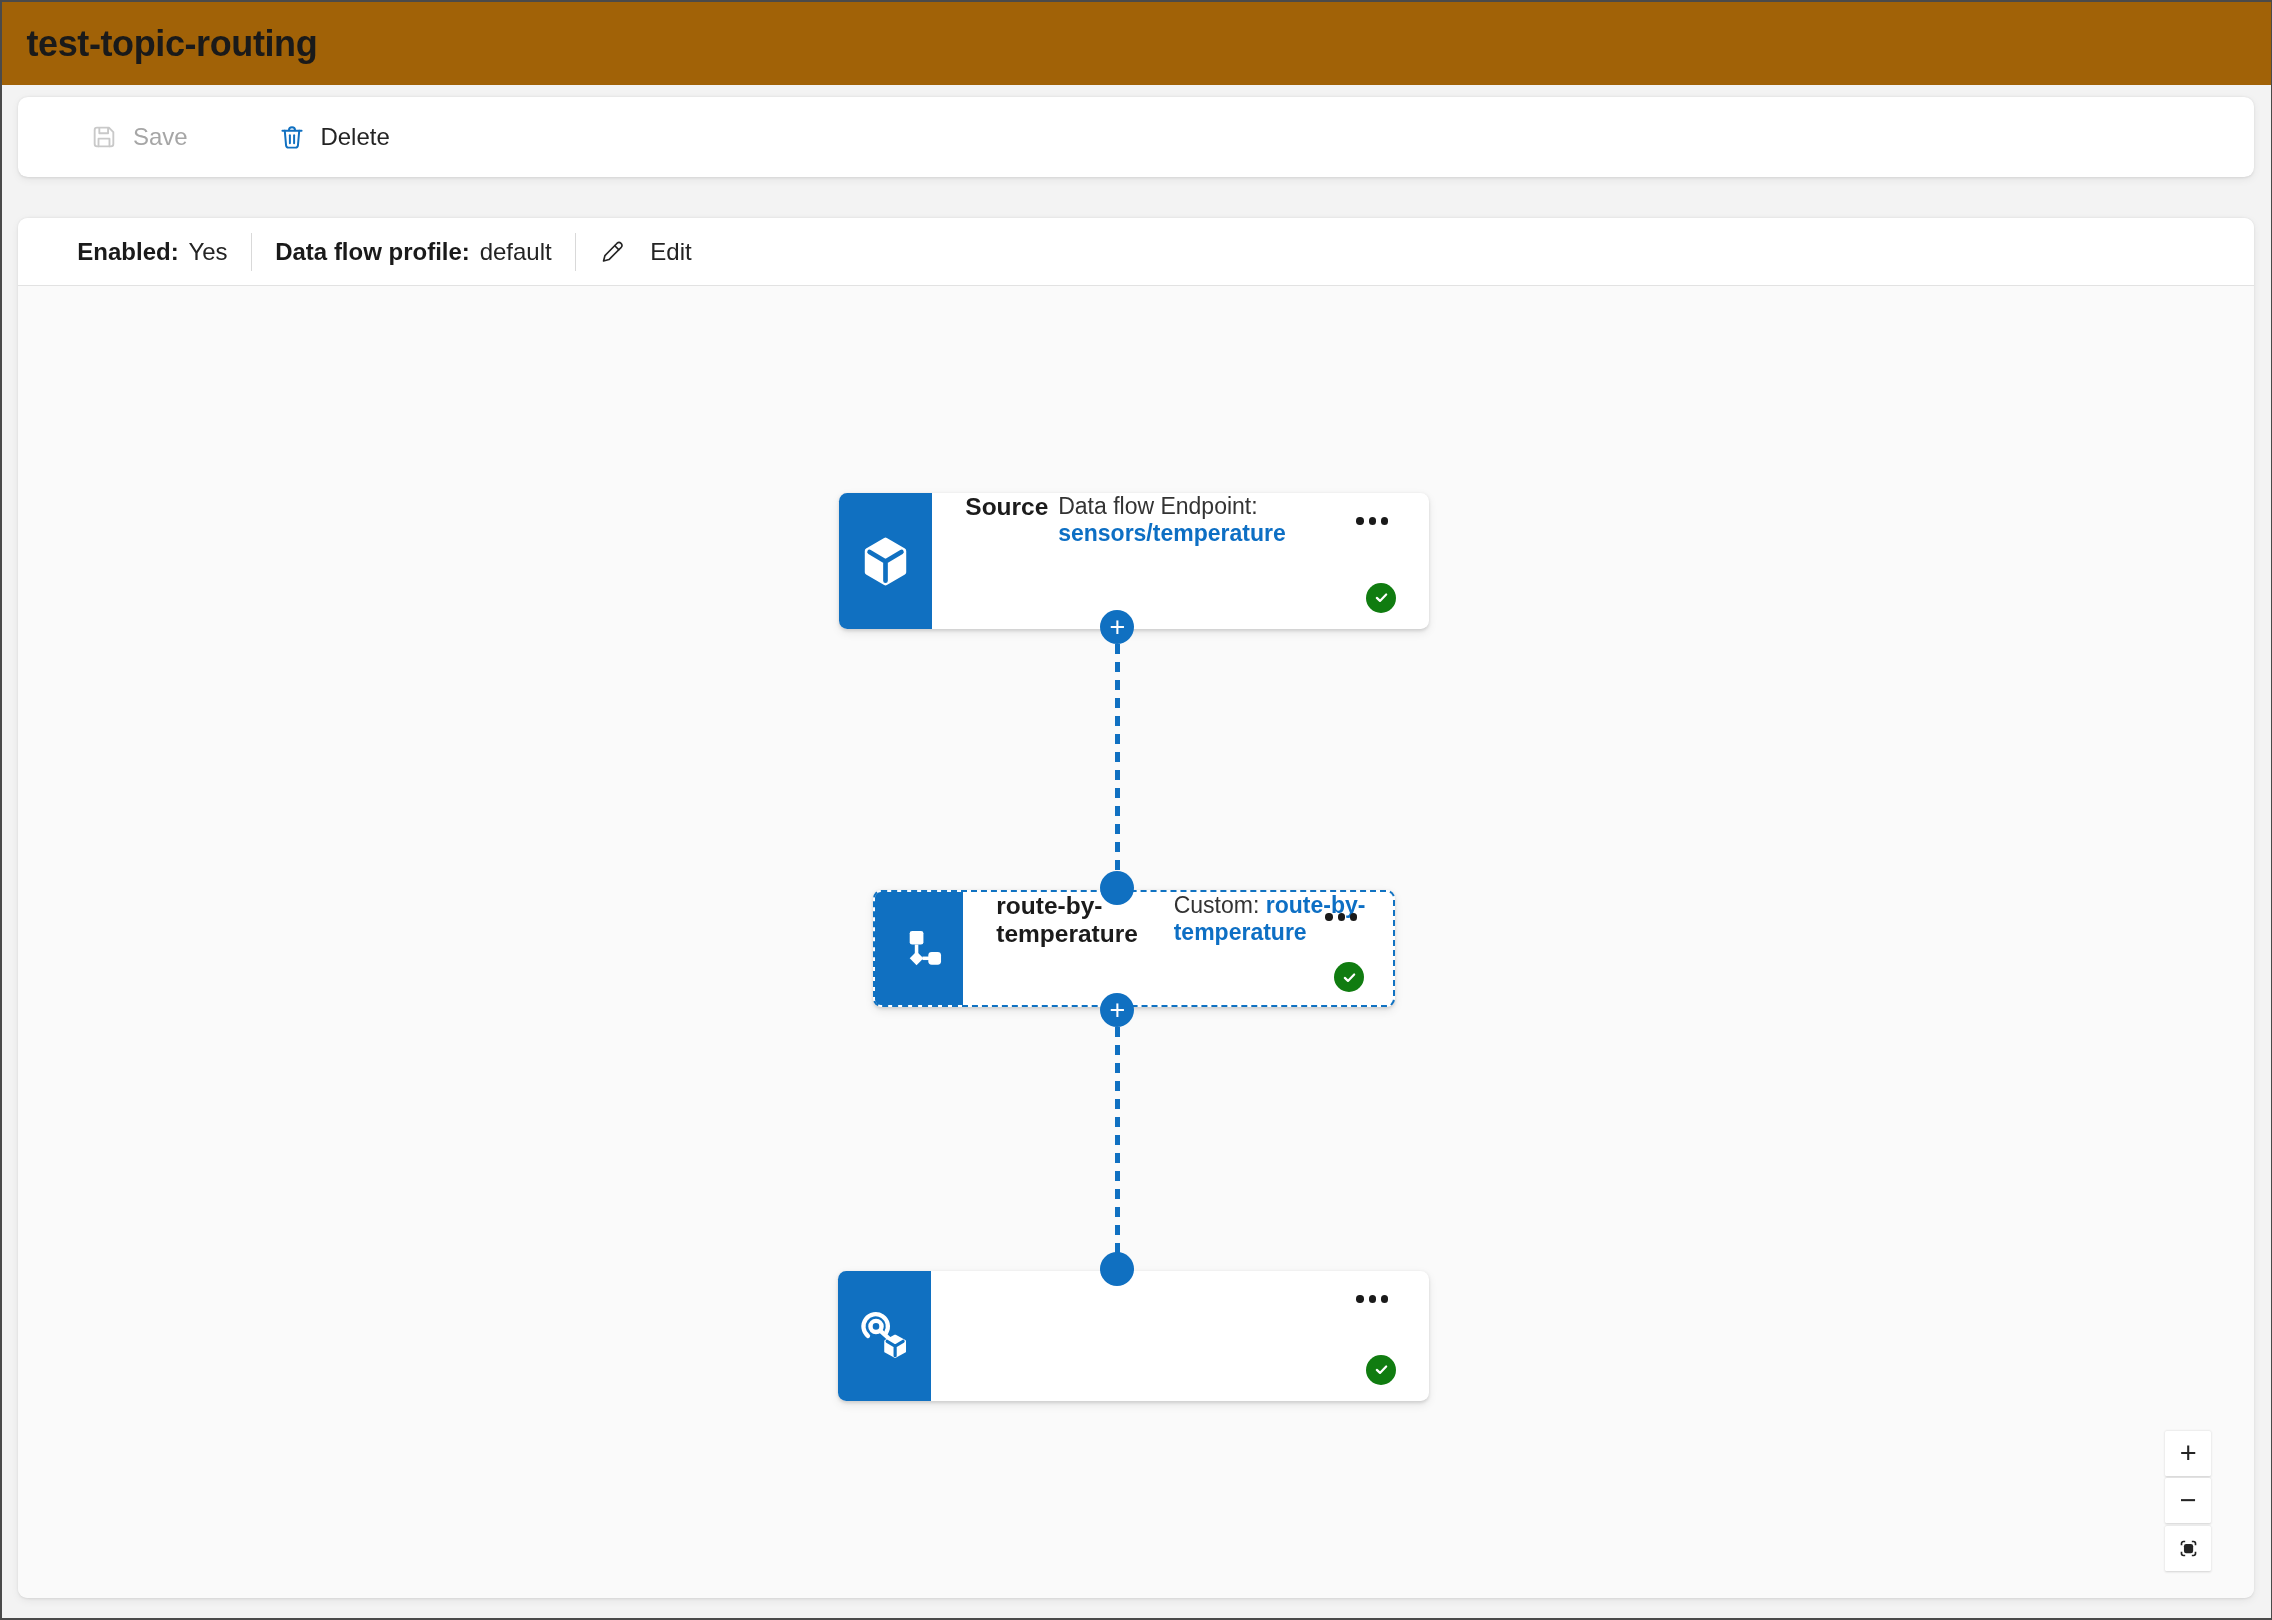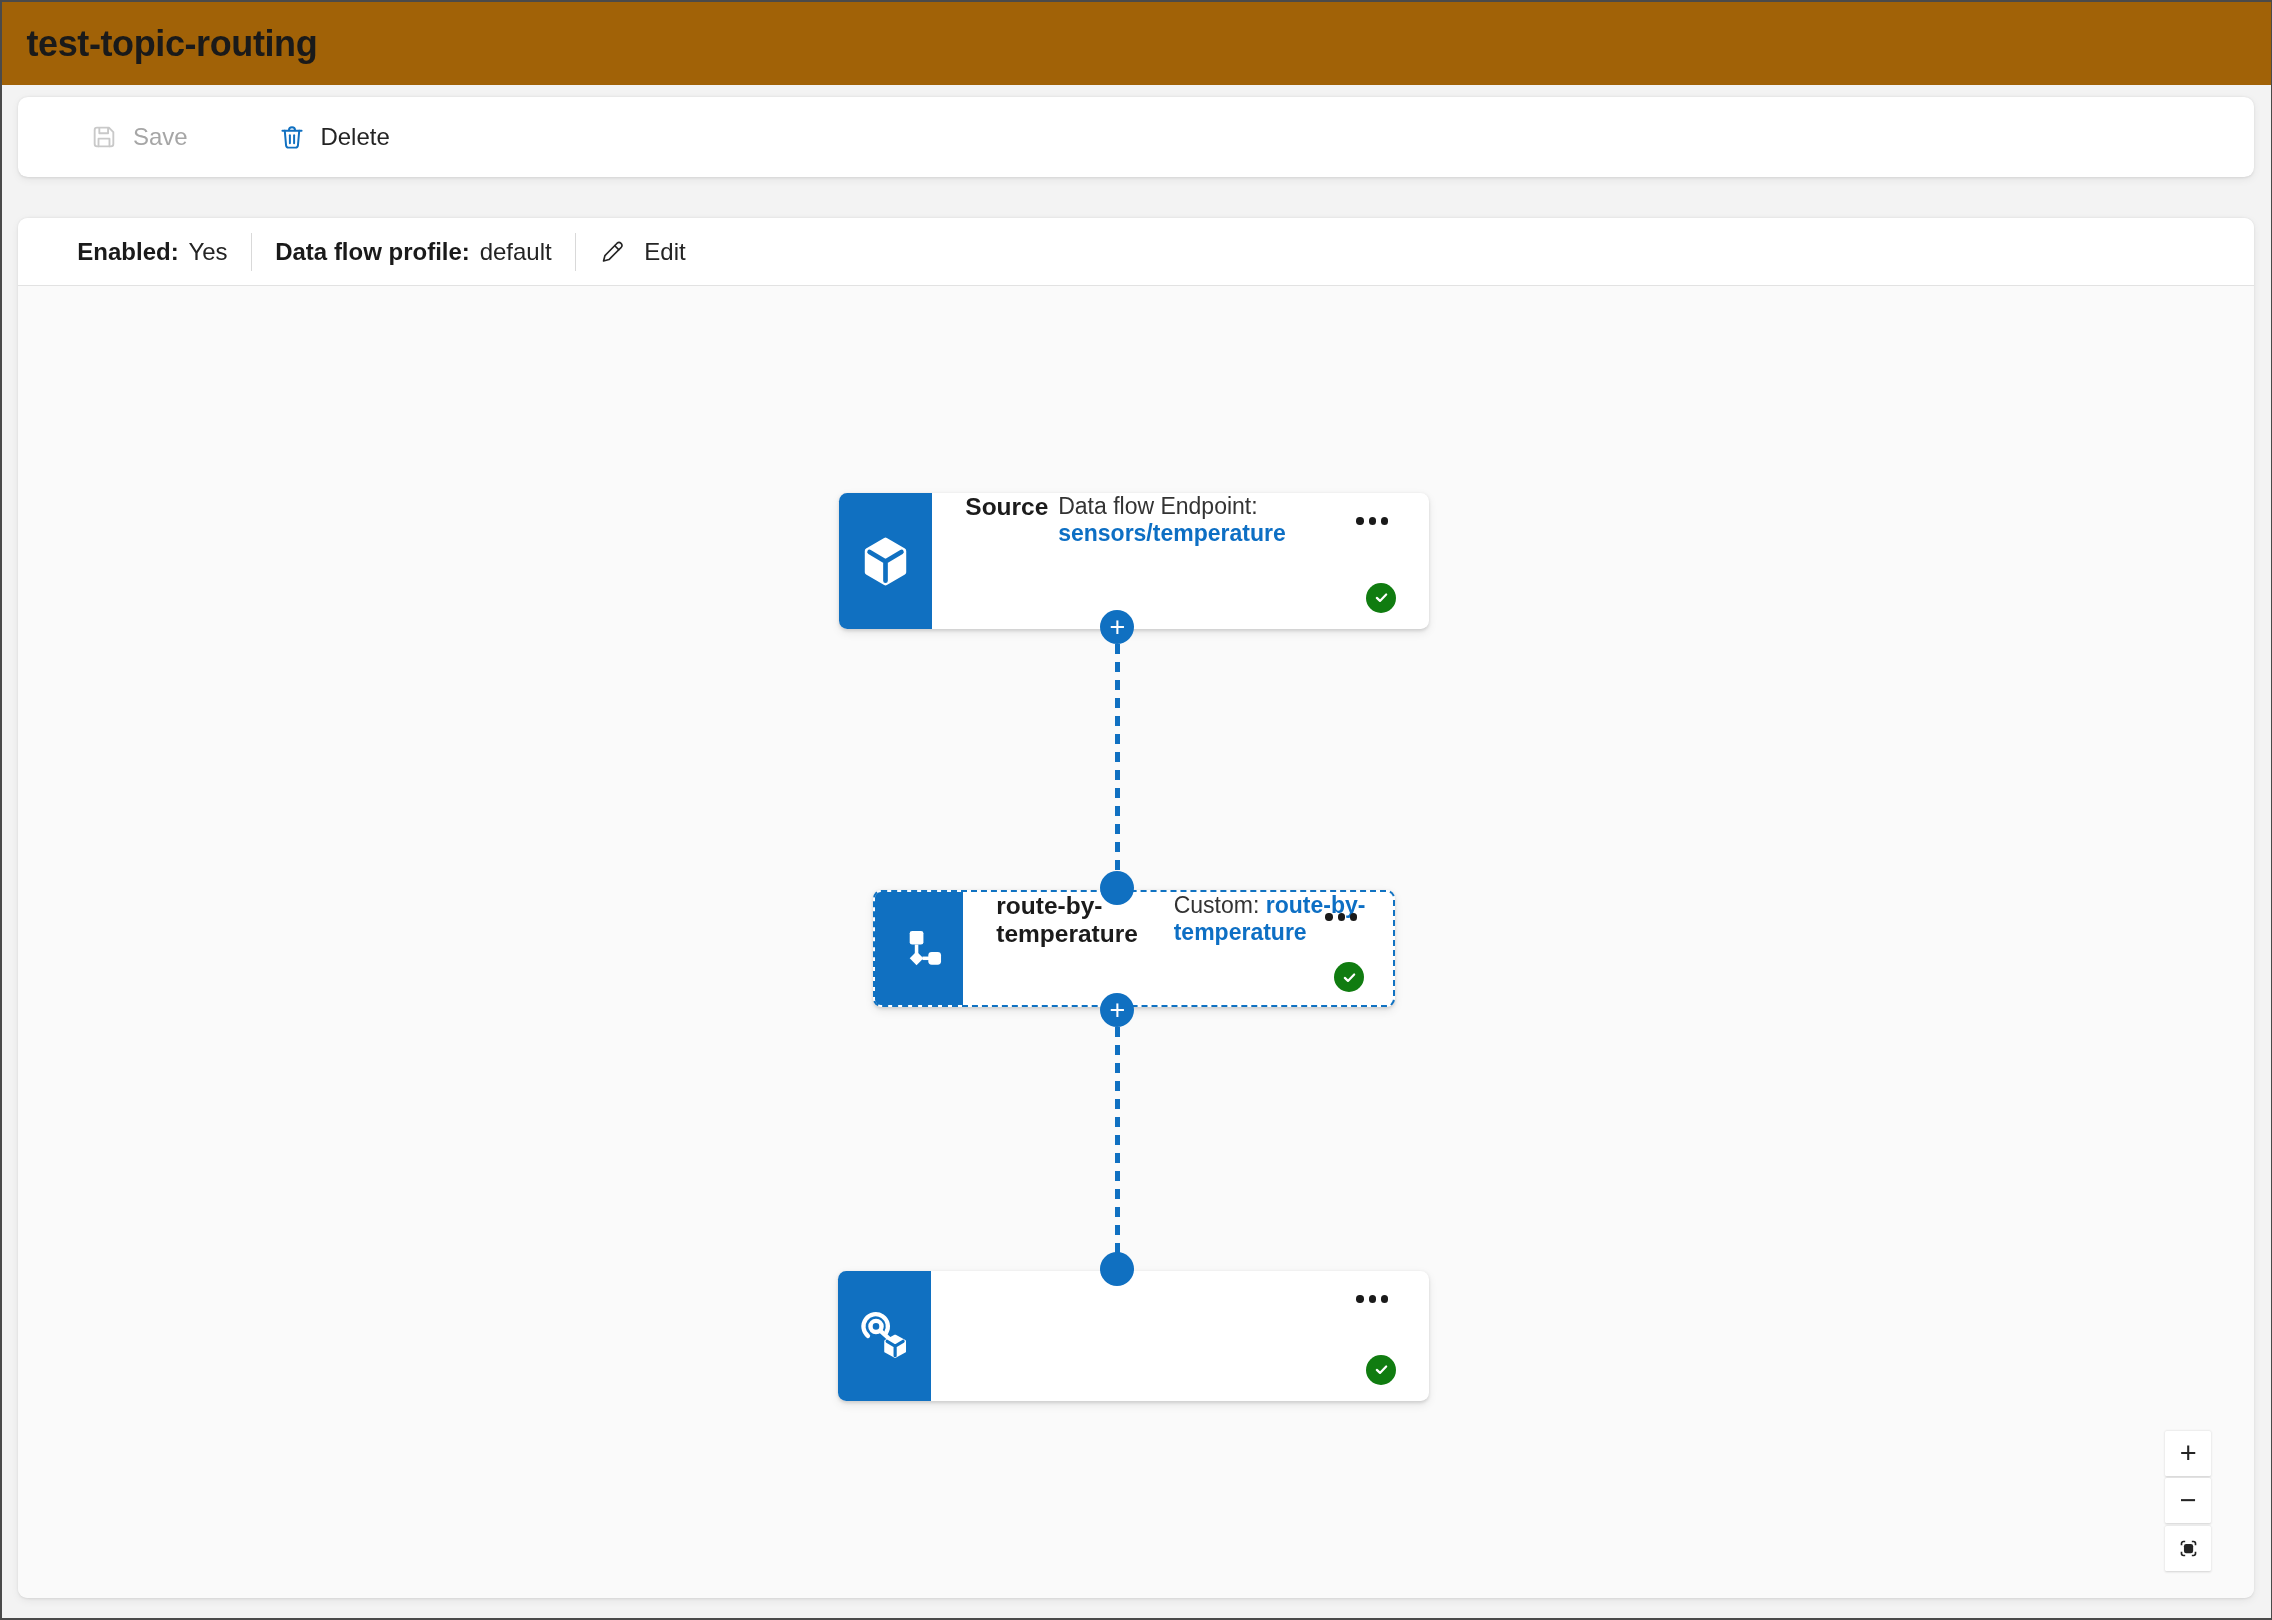--- a/index.html
+++ b/index.html
@@ -48,21 +48,21 @@
     position: absolute; top: 0; left: 0; right: 0; height: 68px;
     background: #ffffff; border-radius: 9.8px 9.8px 0 0;
     border-bottom: 0.8px solid #e2e2e2;
     display: flex; align-items: center;
     padding-left: 59px; font-size: 24px;
   }
   .status-pair { display: flex; align-items: center; gap: 9.8px; white-space: nowrap; }
   .status-pair .k { font-weight: 700; color: #1a1a1a; }
   .status-pair .v { color: #242424; }
   .vdivider { width: 1.6px; height: 38px; background: #d9d9d9; margin: 0 23px; }
-  .edit-btn { display: flex; align-items: center; gap: 19px; font-size: 24px; color: #242424; cursor: pointer; }
+  .edit-btn { display: flex; align-items: center; gap: 25px; font-size: 24px; color: #242424; cursor: pointer; }
 
   
   .canvas {
     position: absolute; top: 77px; left: 0; right: 0; bottom: 0;
     background: #fafafa; border-radius: 0 0 9.8px 9.8px; overflow: hidden;
   }
 
   
   .node {
     position: absolute; background: #ffffff; border-radius: 8.2px;

